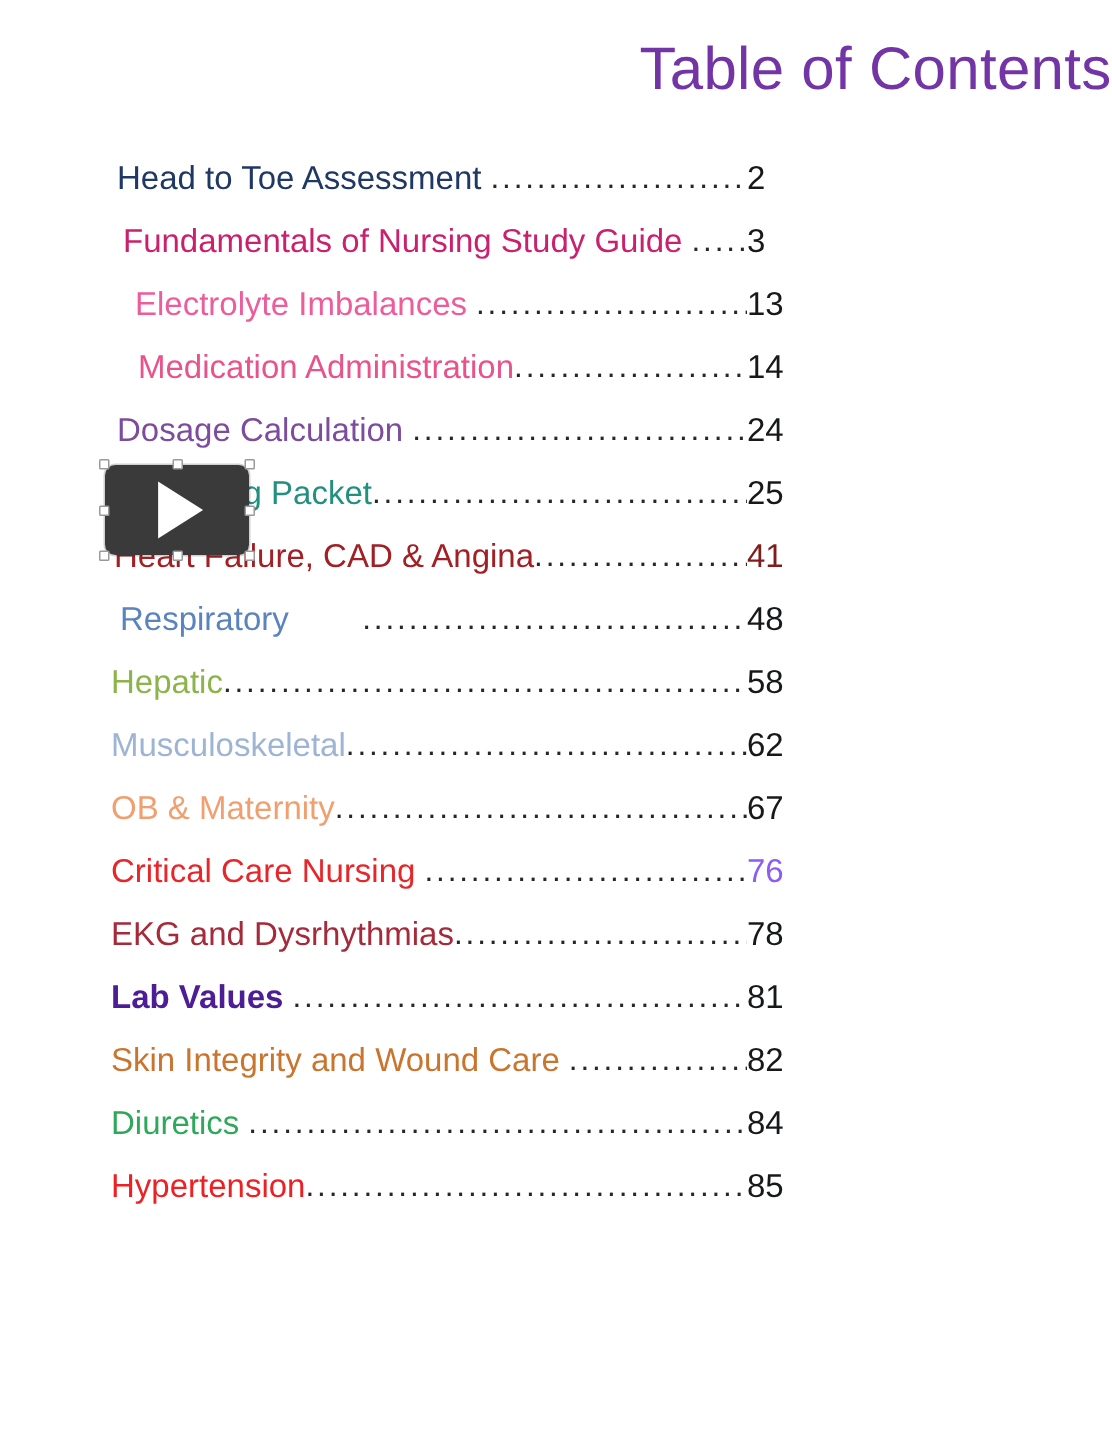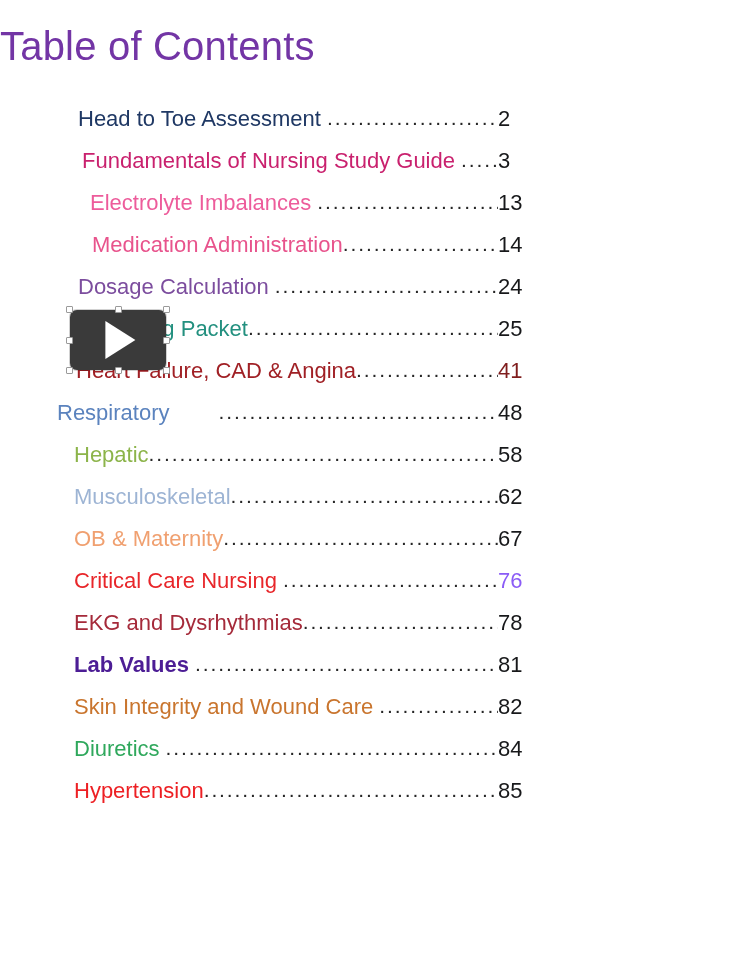--- a/index.html
+++ b/index.html
@@ -18,21 +18,21 @@
     position: relative;
     width: 741px;
     height: 960px;
     background: #ffffff;
   }
   .toc-title {
     position: absolute;
     left: 0;
     top: 24px;
     width: 741px;
-    text-align: left;
+    text-align: right;
     font-size: 40px;
     font-weight: 400;
     color: #7335A5;
     letter-spacing: 0.2px;
     white-space: nowrap;
   }
   .toc-list {
     position: absolute;
     left: 0;
     top: 106px;
@@ -151,21 +151,21 @@
       <div class="toc-row" style="padding-left: 78px;">
         <span class="toc-label" style="color: rgb(35, 144, 127); margin-right: 0px;">Med-Surg Packet</span>
         <span class="toc-leader">.........................................................................................</span>
         <span class="toc-page" style="color: rgb(23, 24, 26); text-align: left;">25</span>
       </div>
       <div class="toc-row" style="padding-left: 76px;">
         <span class="toc-label" style="color: rgb(160, 32, 37); margin-right: 0px;">Heart Failure, CAD &amp; Angina</span>
         <span class="toc-leader">.........................................................................................</span>
         <span class="toc-page" style="color: #7f1d1d; text-align: left;">41</span>
       </div>
-      <div class="toc-row" style="padding-left: 57px; gap: 43px;">
+      <div class="toc-row" style="padding-left: 80px; gap: 43px;">
         <span class="toc-label" style="color: rgb(91, 131, 190); margin-right: 6px;">Respiratory</span>
         <span class="toc-leader">.........................................................................................</span>
         <span class="toc-page" style="color: rgb(23, 24, 26); text-align: left;">48</span>
       </div>
       <div class="toc-row" style="padding-left: 74px;">
         <span class="toc-label" style="color: rgb(140, 180, 74); margin-right: 0px;">Hepatic</span>
         <span class="toc-leader">.........................................................................................</span>
         <span class="toc-page" style="color: rgb(23, 24, 26); text-align: left;">58</span>
       </div>
       <div class="toc-row" style="padding-left: 74px;">

